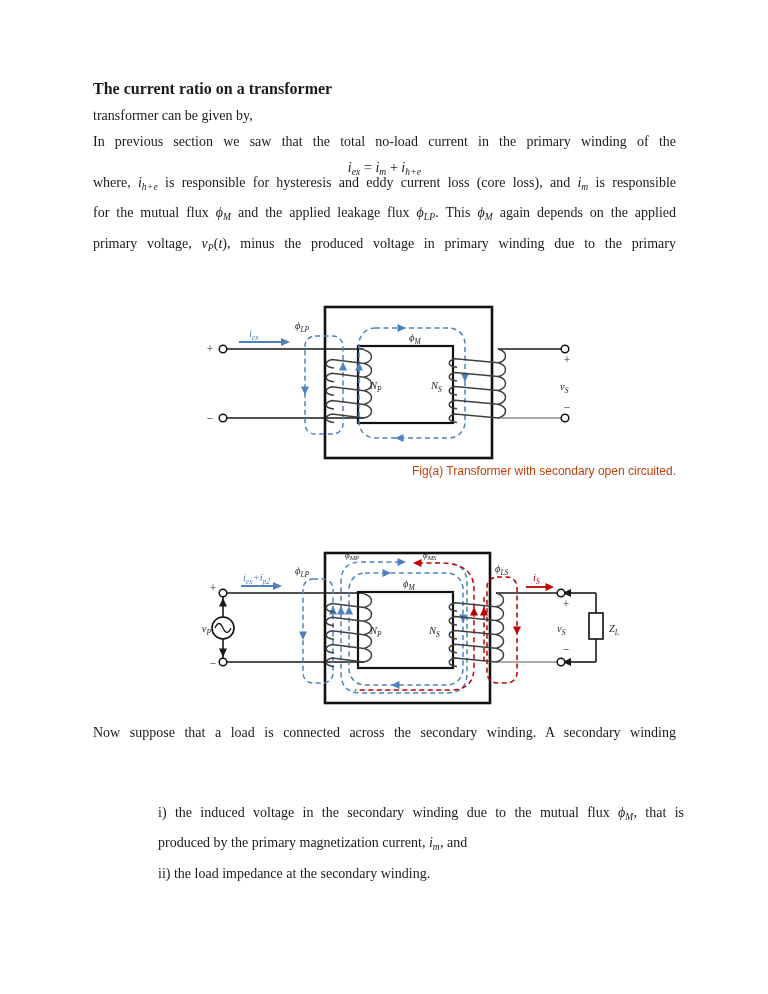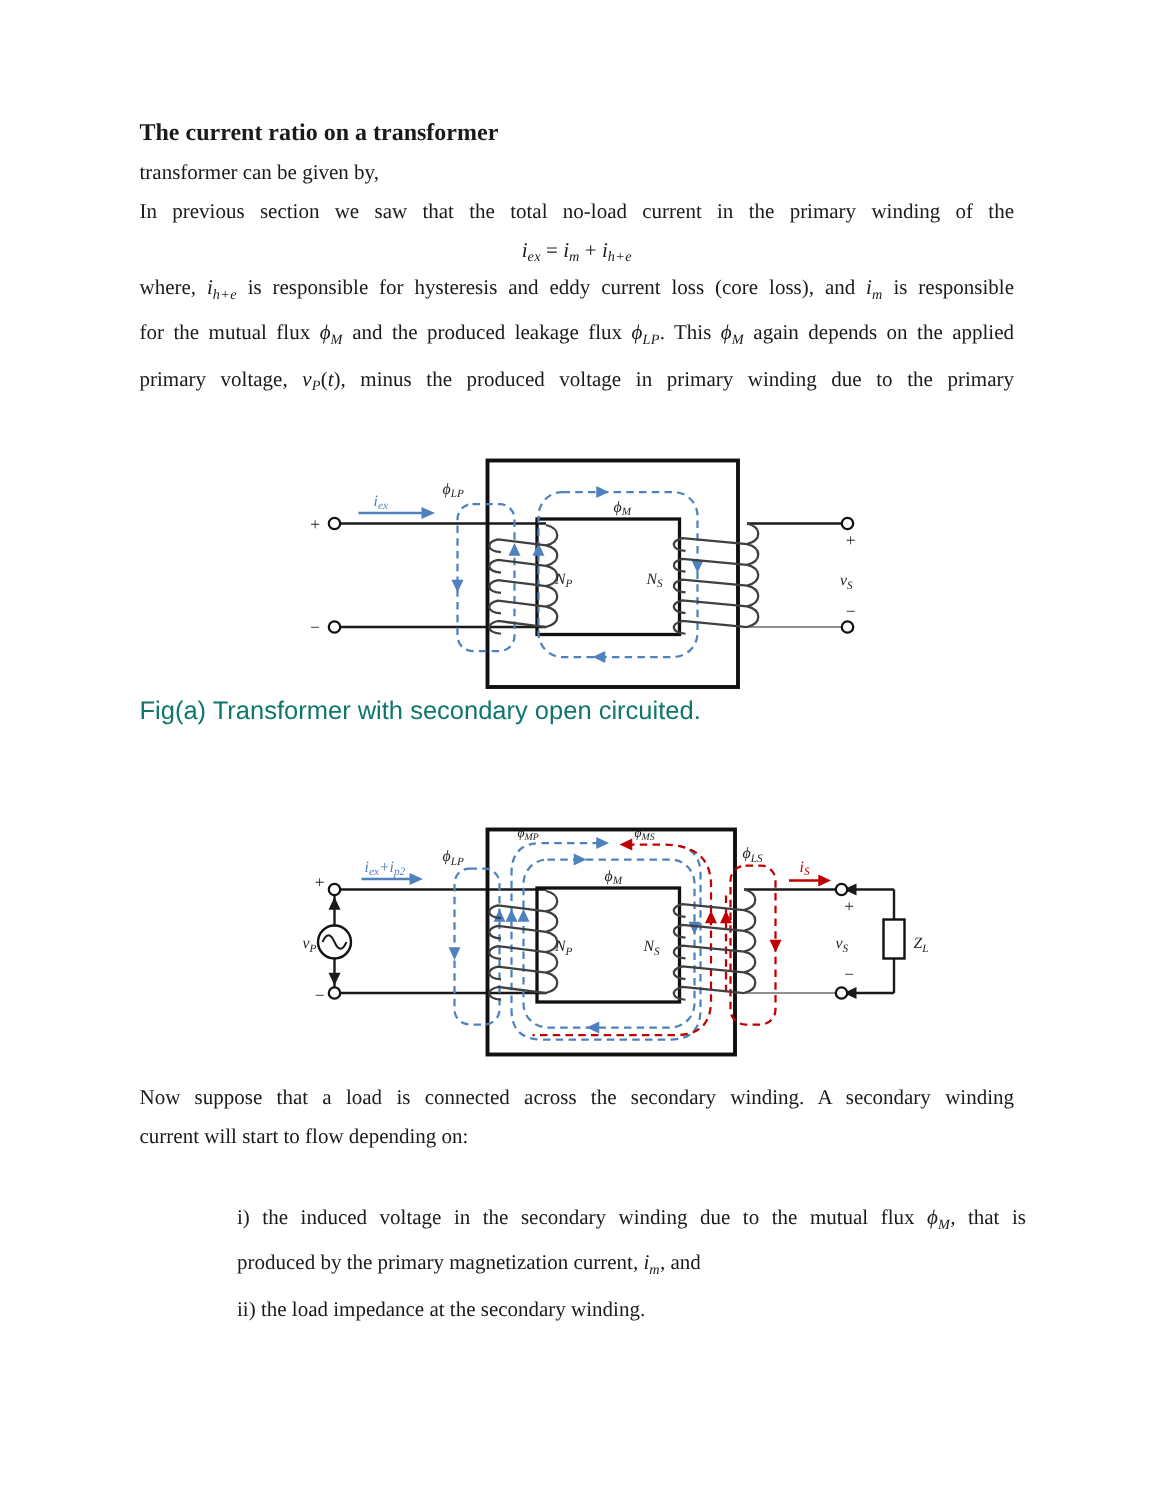--- a/index.html
+++ b/index.html
@@ -10,22 +10,22 @@
            font-size:16px;font-weight:bold;}
   .para{position:absolute;left:93px;width:583px;font-size:14px;line-height:26.4px;}
   .para.indented{left:158px;width:526px;}
   .line{text-align:justify;text-align-last:justify;}
   .line.last{text-align-last:left;}
   .line.center{text-align-last:center;}
   .run-n{font-style:normal;}
   .run-v{font-style:italic;}
   .run-b{font-style:italic;font-size:9.5px;vertical-align:-3px;letter-spacing:.2px;}
   .eqwrap{position:absolute;left:93px;top:154px;width:583px;font-size:14px;line-height:27px;}
-  .caption{position:absolute;left:93px;width:583px;text-align:left;
-           font-family:"Liberation Sans",sans-serif;font-size:17px;color:#0f766e;}
+  .caption{position:absolute;left:93px;width:583px;text-align:right;
+           font-family:"Liberation Sans",sans-serif;font-size:12px;color:#c2410c;}
   .capA{top:464px;} .capB{top:704px;}
   svg.fig{position:absolute;}
   
   .wire{stroke:#1a1a1a;stroke-width:1.6;fill:none;}
   .gwire{stroke:#909090;stroke-width:1.4;fill:none;}
   .coil{stroke:#3f3f3f;stroke-width:1.5;fill:none;}
   .core{fill:none;stroke:#111;stroke-width:2.6;}
   .corei{stroke-width:2.2;}
   .floop{fill:none;stroke-width:1.5;stroke-dasharray:5 3.5;}
   .lb{stroke:#4f81bd;} .lr{stroke:#c00000;}
@@ -50,23 +50,23 @@
 
   <div class="para" style="top:103px">
       <div class="line last"><span class="run-n">transformer can be given by,</span></div>
       <div class="line"><span class="run-n">In previous section we saw that the total no-load current in the primary winding of the</span></div>
     </div>
 
   <div class="eqwrap">
       <div class="line center"><span class="run-v">i</span><span class="run-b">ex</span><span class="run-n"> = </span><span class="run-v">i</span><span class="run-b">m</span><span class="run-n"> + </span><span class="run-v">i</span><span class="run-b">h+e</span></div>
     </div>
 
-  <div class="para" style="top:180px">
+  <div class="para" style="top:170px">
       <div class="line"><span class="run-n">where, </span><span class="run-v">i</span><span class="run-b">h+e</span><span class="run-n"> is responsible for hysteresis and eddy current loss (core loss), and </span><span class="run-v">i</span><span class="run-b">m</span><span class="run-n"> is responsible</span></div>
-      <div class="line"><span class="run-n">for the mutual flux </span><span class="run-v">ϕ</span><span class="run-b">M</span><span class="run-n"> and the produced leakage flux </span><span class="run-v">ϕ</span><span class="run-b">LP</span><span class="run-n">. This </span><span class="run-v">ϕ</span><span class="run-b">M</span><span class="run-n"> again depends on the applied</span></div>
+      <div class="line"><span class="run-n">for the mutual flux </span><span class="run-v">ϕ</span><span class="run-b">M</span><span class="run-n"> and the applied leakage flux </span><span class="run-v">ϕ</span><span class="run-b">LP</span><span class="run-n">. This </span><span class="run-v">ϕ</span><span class="run-b">M</span><span class="run-n"> again depends on the applied</span></div>
       <div class="line"><span class="run-n">primary voltage, </span><span class="run-v">v</span><span class="run-b">P</span><span class="run-n">(</span><span class="run-v">t</span><span class="run-n">), minus the produced voltage in primary winding due to the primary</span></div>
     </div>
 
   <svg class="fig" style="left:193px;top:300px" width="420" height="172" viewBox="0 0 420 172">
 
     <g>
       <line class="wire" x1="34" y1="49" x2="171" y2="49"></line>
       <line class="wire" x1="34" y1="118" x2="171" y2="118"></line>
       <line class="wire" x1="305" y1="49" x2="368" y2="49"></line>
       <line class="gwire" x1="305" y1="118" x2="368" y2="118"></line>
@@ -190,21 +190,20 @@
     <text class="slbl" x="244" y="89"><tspan>N</tspan><tspan class="sub" dy="2.5">S</tspan></text>
     <text class="slbl red" x="348" y="36"><tspan>i</tspan><tspan class="sub" dy="2.5">S</tspan></text>
     <text class="sign" x="381" y="63" text-anchor="middle">+</text>
     <text class="slbl" x="372" y="87"><tspan>v</tspan><tspan class="sub" dy="2.5">S</tspan></text>
     <text class="sign" x="381" y="108" text-anchor="middle">−</text>
     <text class="slbl" x="424" y="87"><tspan>Z</tspan><tspan class="sub" dy="2.5">L</tspan></text>
   </svg>
 
   <div class="para" style="top:720px">
       <div class="line"><span class="run-n">Now suppose that a load is connected across the secondary winding. A secondary winding</span></div>
-      <div class="line last"><span class="run-n">current will start to flow depending on:</span></div>
     </div>
   <div class="para indented" style="top:800px">
       <div class="line"><span class="run-n">i) the induced voltage in the secondary winding due to the mutual flux </span><span class="run-v">ϕ</span><span class="run-b">M</span><span class="run-n">, that is</span></div>
       <div class="line last"><span class="run-n">produced by the primary magnetization current, </span><span class="run-v">i</span><span class="run-b">m</span><span class="run-n">, and</span></div>
       <div class="line last"><span class="run-n">ii) the load impedance at the secondary winding.</span></div>
     </div>
 
 </div>
 
 </body></html>

